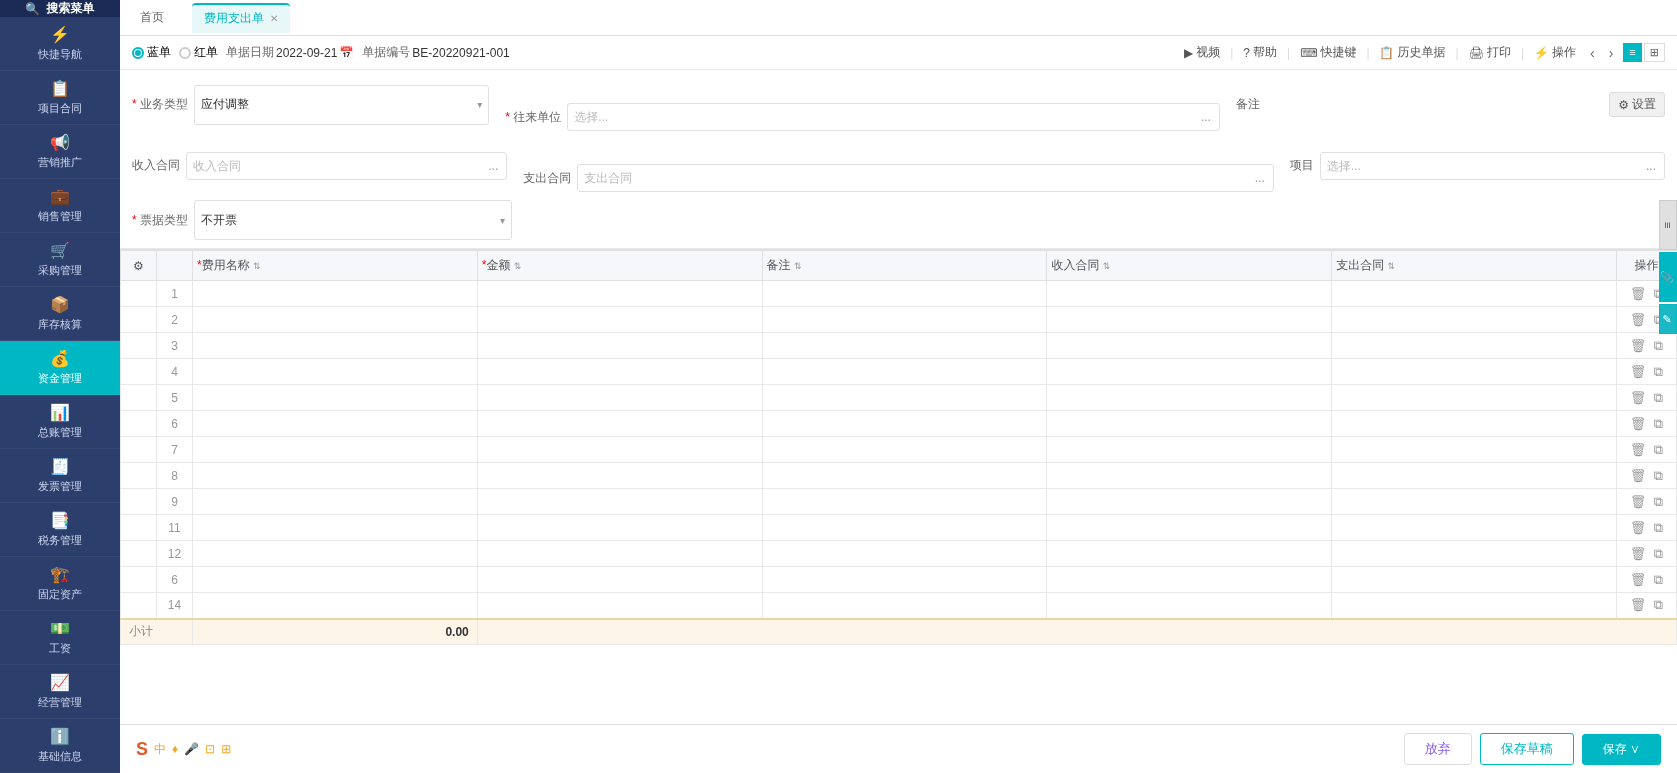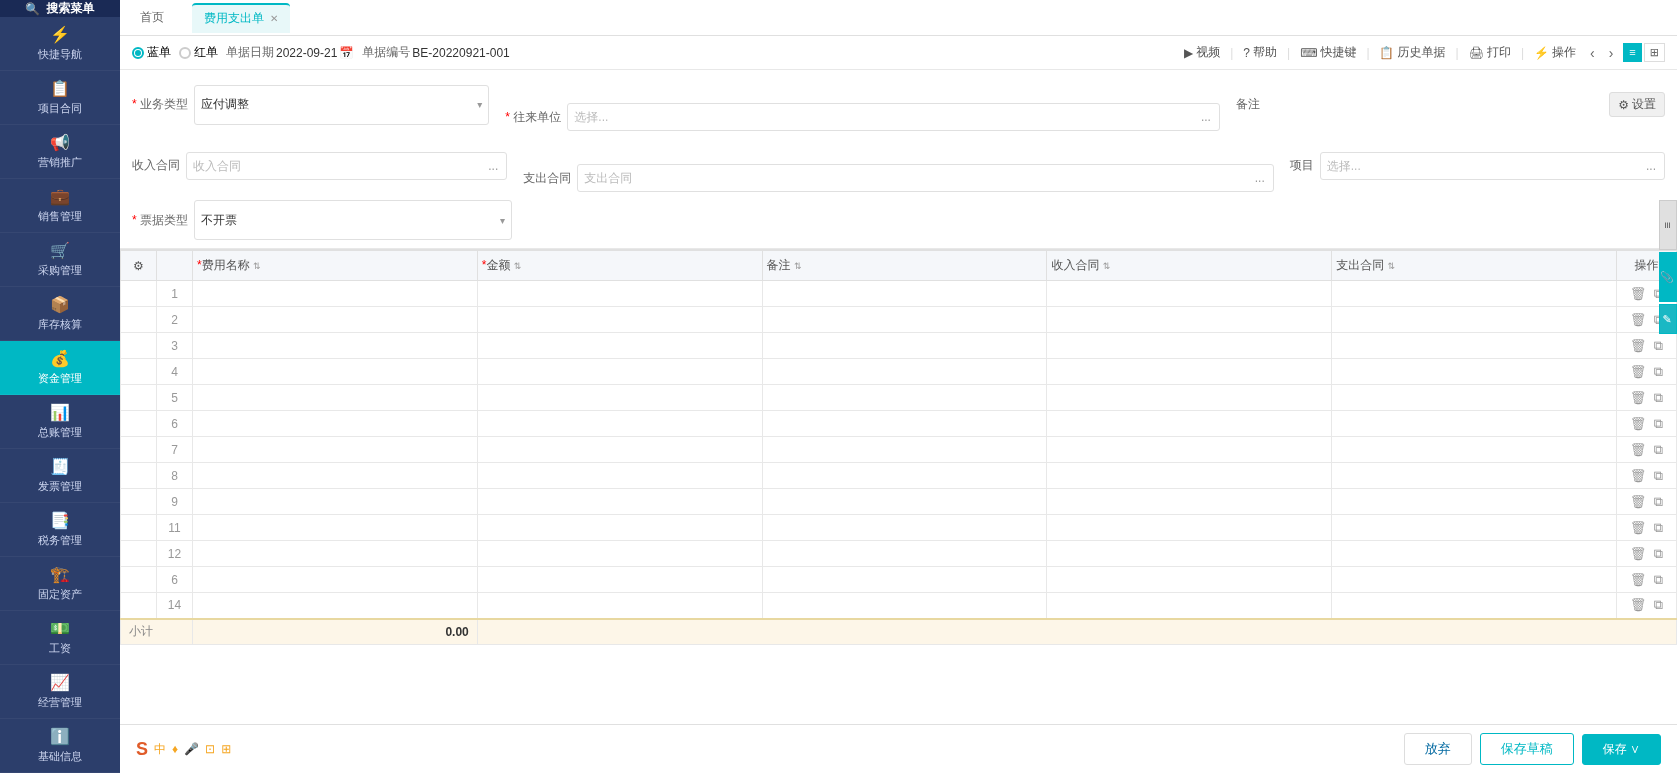--- a/index.html
+++ b/index.html
@@ -277,21 +277,21 @@
     .btn {
       padding: 6px 20px;
       border-radius: 3px;
       cursor: pointer;
       font-size: 13px;
       border: 1px solid transparent;
     }
     .btn-discard {
       background: #fff;
       border-color: #ddd;
-      color: #0369a1;
+      color: #8b5cf6;
     }
     .btn-draft {
       background: #fff;
       border-color: #00b8c4;
       color: #00b8c4;
     }
     .btn-save {
       background: #00b8c4;
       color: #fff;
       border-color: #00b8c4;

